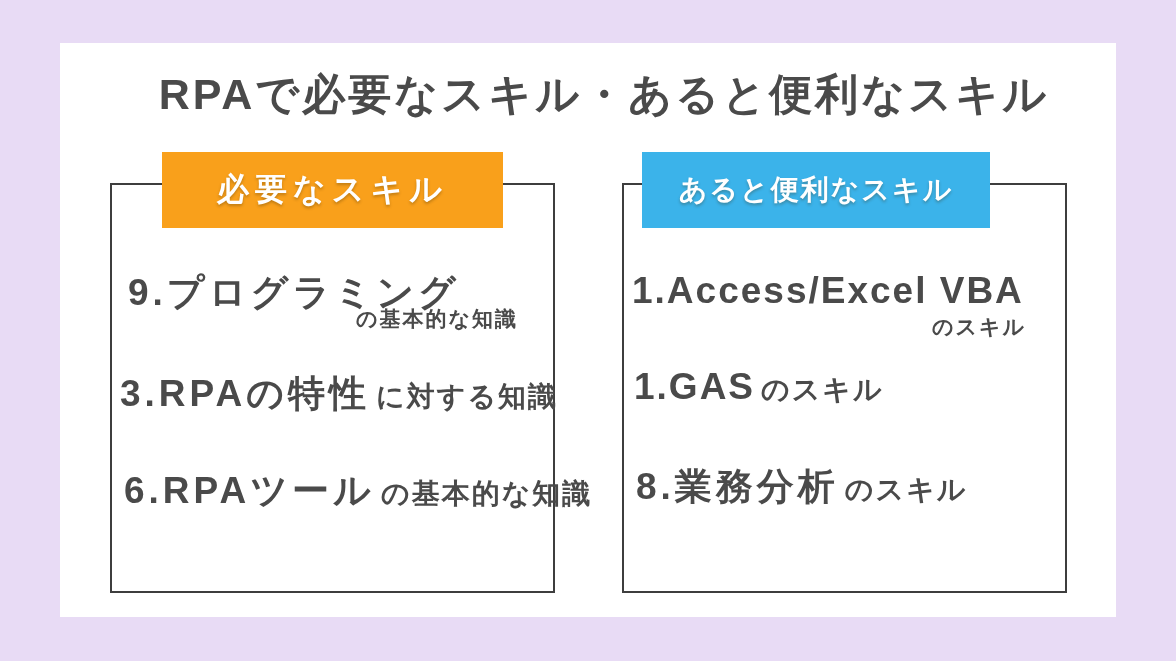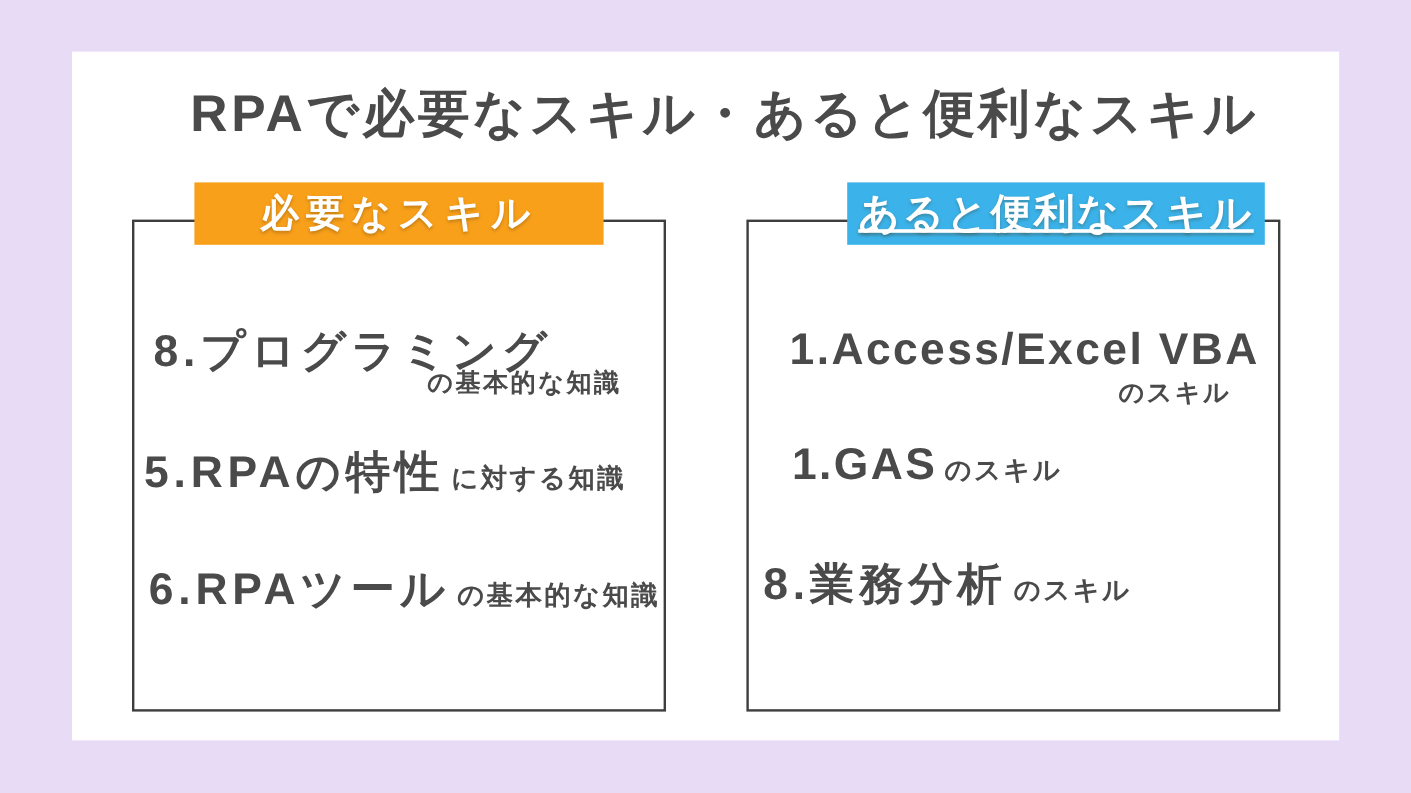--- a/index.html
+++ b/index.html
@@ -38,55 +38,54 @@
     position: absolute;
     top: 183px;
     width: 445px; height: 410px;
     border: 2px solid var(--border);
     background: var(--card);
   }
   .panel.left  { left: 110px; }
   .panel.right { left: 622px; }
   .badge {
     position: absolute;
-    top: 152px; height: 52px;
+    top: 152px; height: 76px;
     display: flex;
     align-items: center;
     justify-content: center;
     color: #ffffff;
     font-weight: bold;
     text-shadow: 0 2px 3px rgba(60,40,0,0.30);
     z-index: 2;
   }
   .badge.orange {
     left: 162px; width: 341px;
     background: var(--orange);
     font-size: 32px;
     letter-spacing: 6px;
   }
   .badge.blue {
-    left: 706px; width: 348px;
+    left: 642px; width: 348px;
     background: var(--blue);
-    font-size: 34px;
+    font-size: 28px;
     letter-spacing: 2px;
-    text-decoration: underline;
   }
   .item {
     position: absolute;
     color: var(--text);
     font-weight: bold;
     white-space: nowrap;
   }
   .item .main {
     font-size: 37px;
     letter-spacing: 4px;
   }
-  .item .main.latin { letter-spacing: 2px; margin-left: 26px; }
+  .item .main.latin { letter-spacing: 2px; }
   .item .sub-inline {
-    font-size: 22px;
+    font-size: 28px;
     letter-spacing: 2px;
     margin-left: 6px;
     margin-top: 32px;
   }
   .sub-below {
     position: absolute;
     color: var(--text);
     font-weight: bold;
     font-size: 21px;
     letter-spacing: 2px;
@@ -108,26 +107,26 @@
 <div class="card"></div>
 
 <h1 class="title">RPAで必要なスキル・あると便利なスキル</h1>
 
 <div class="panel left"></div>
 <div class="badge orange">
   <span>必要なスキル</span>
 </div>
 
 <div class="item" id="l1-main">
-  <span class="main">8.プログラミング</span>
+  <span class="main">9.プログラミング</span>
 </div>
 <div class="sub-below" id="l1-sub">の基本的な知識</div>
 
 <div class="item" id="l2">
-  <span class="main">5.RPAの特性</span><span class="sub-inline">に対する知識</span>
+  <span class="main">3.RPAの特性</span><span class="sub-inline">に対する知識</span>
 </div>
 
 <div class="item" id="l3">
   <span class="main">6.RPAツール</span><span class="sub-inline">の基本的な知識</span>
 </div>
 
 <div class="panel right"></div>
 <div class="badge blue">
   <span>あると便利なスキル</span>
 </div>

